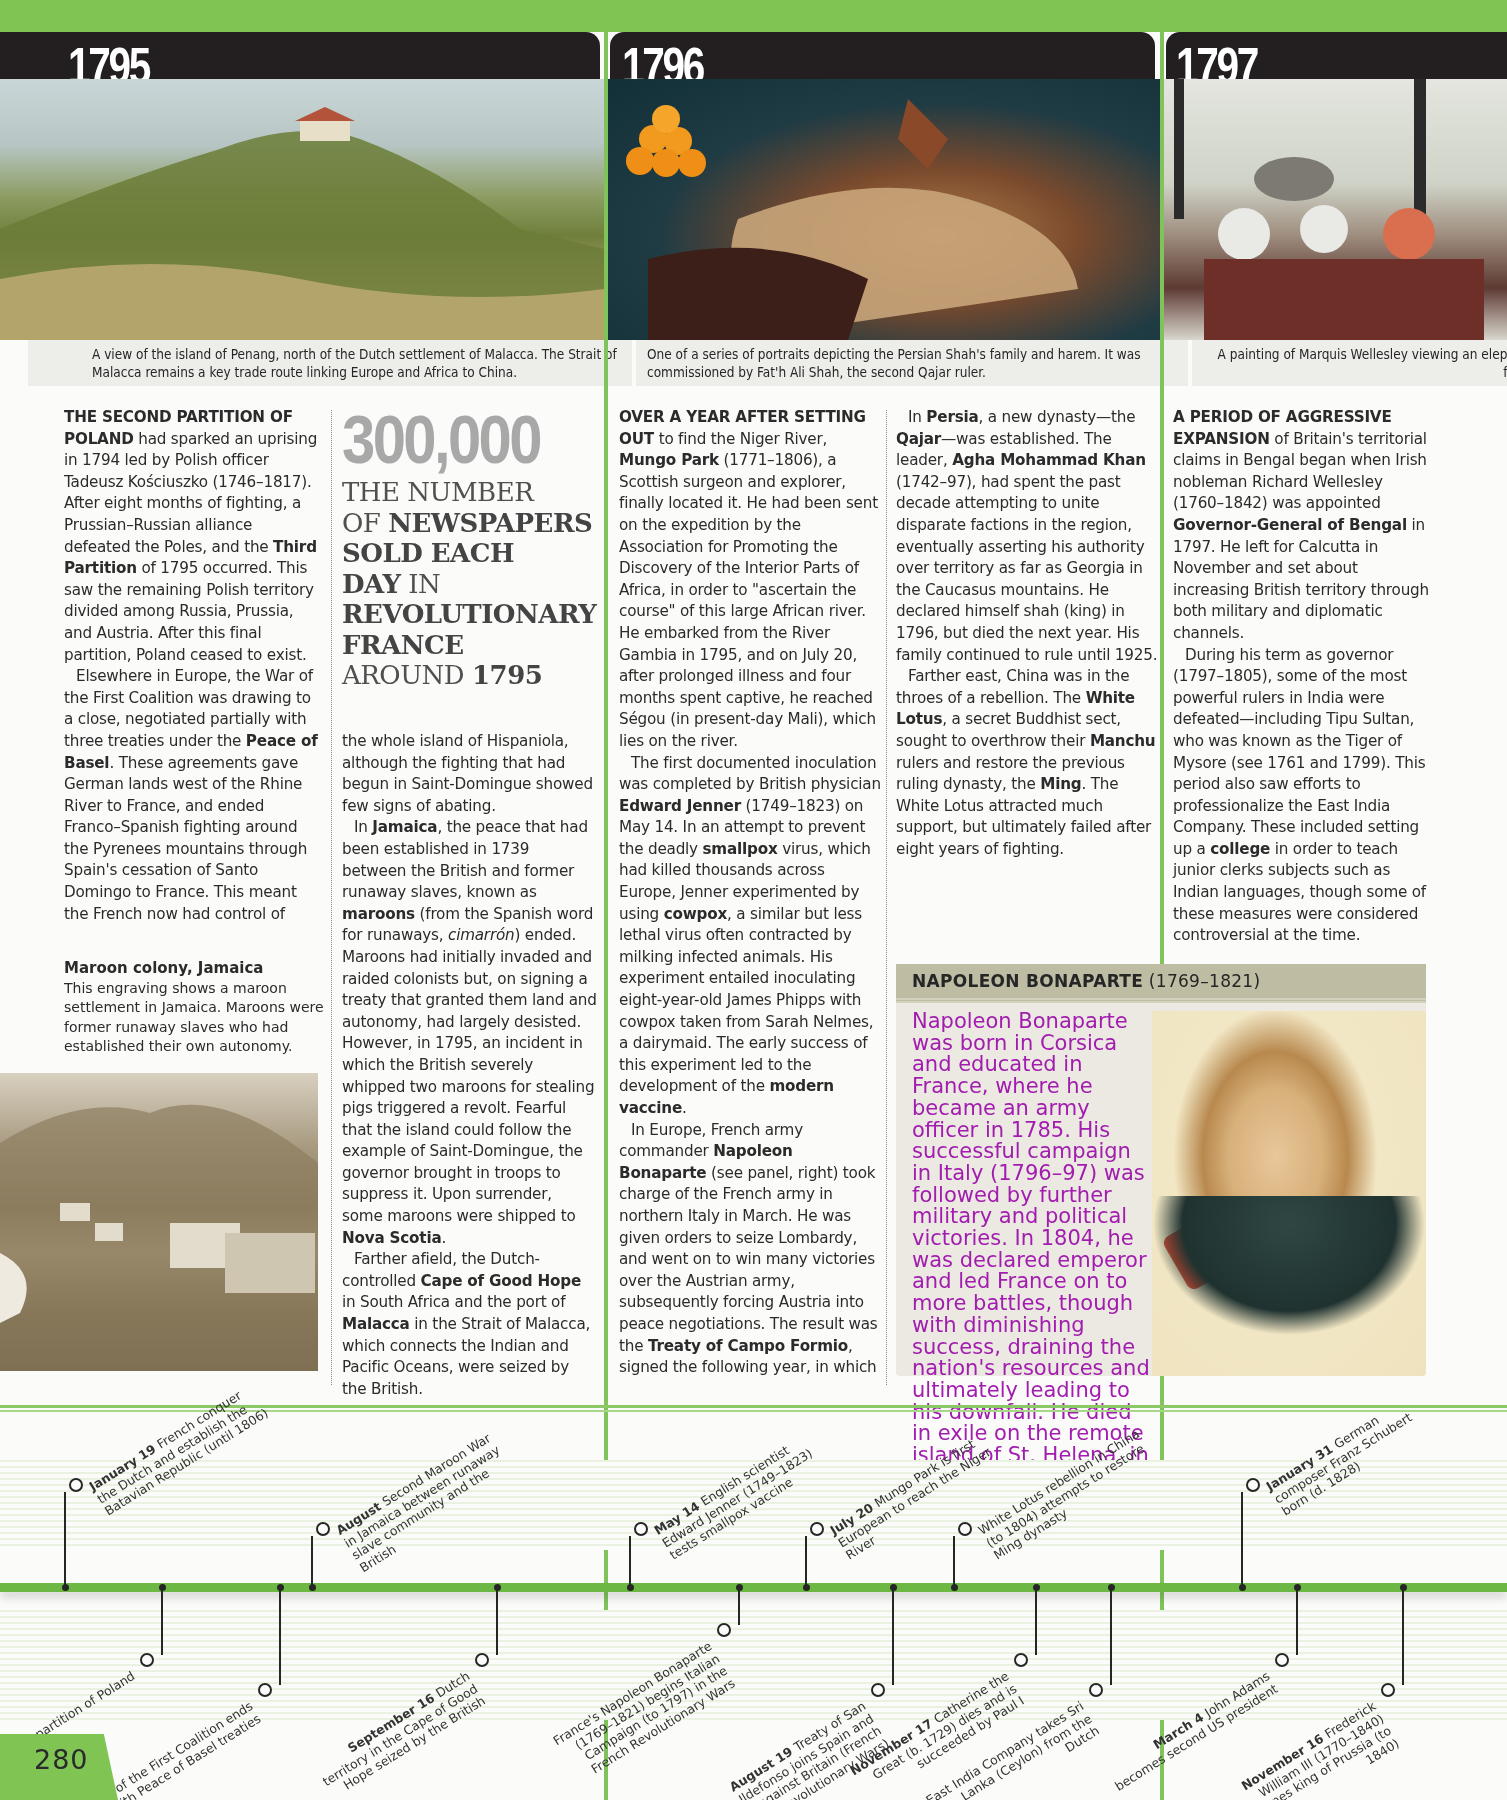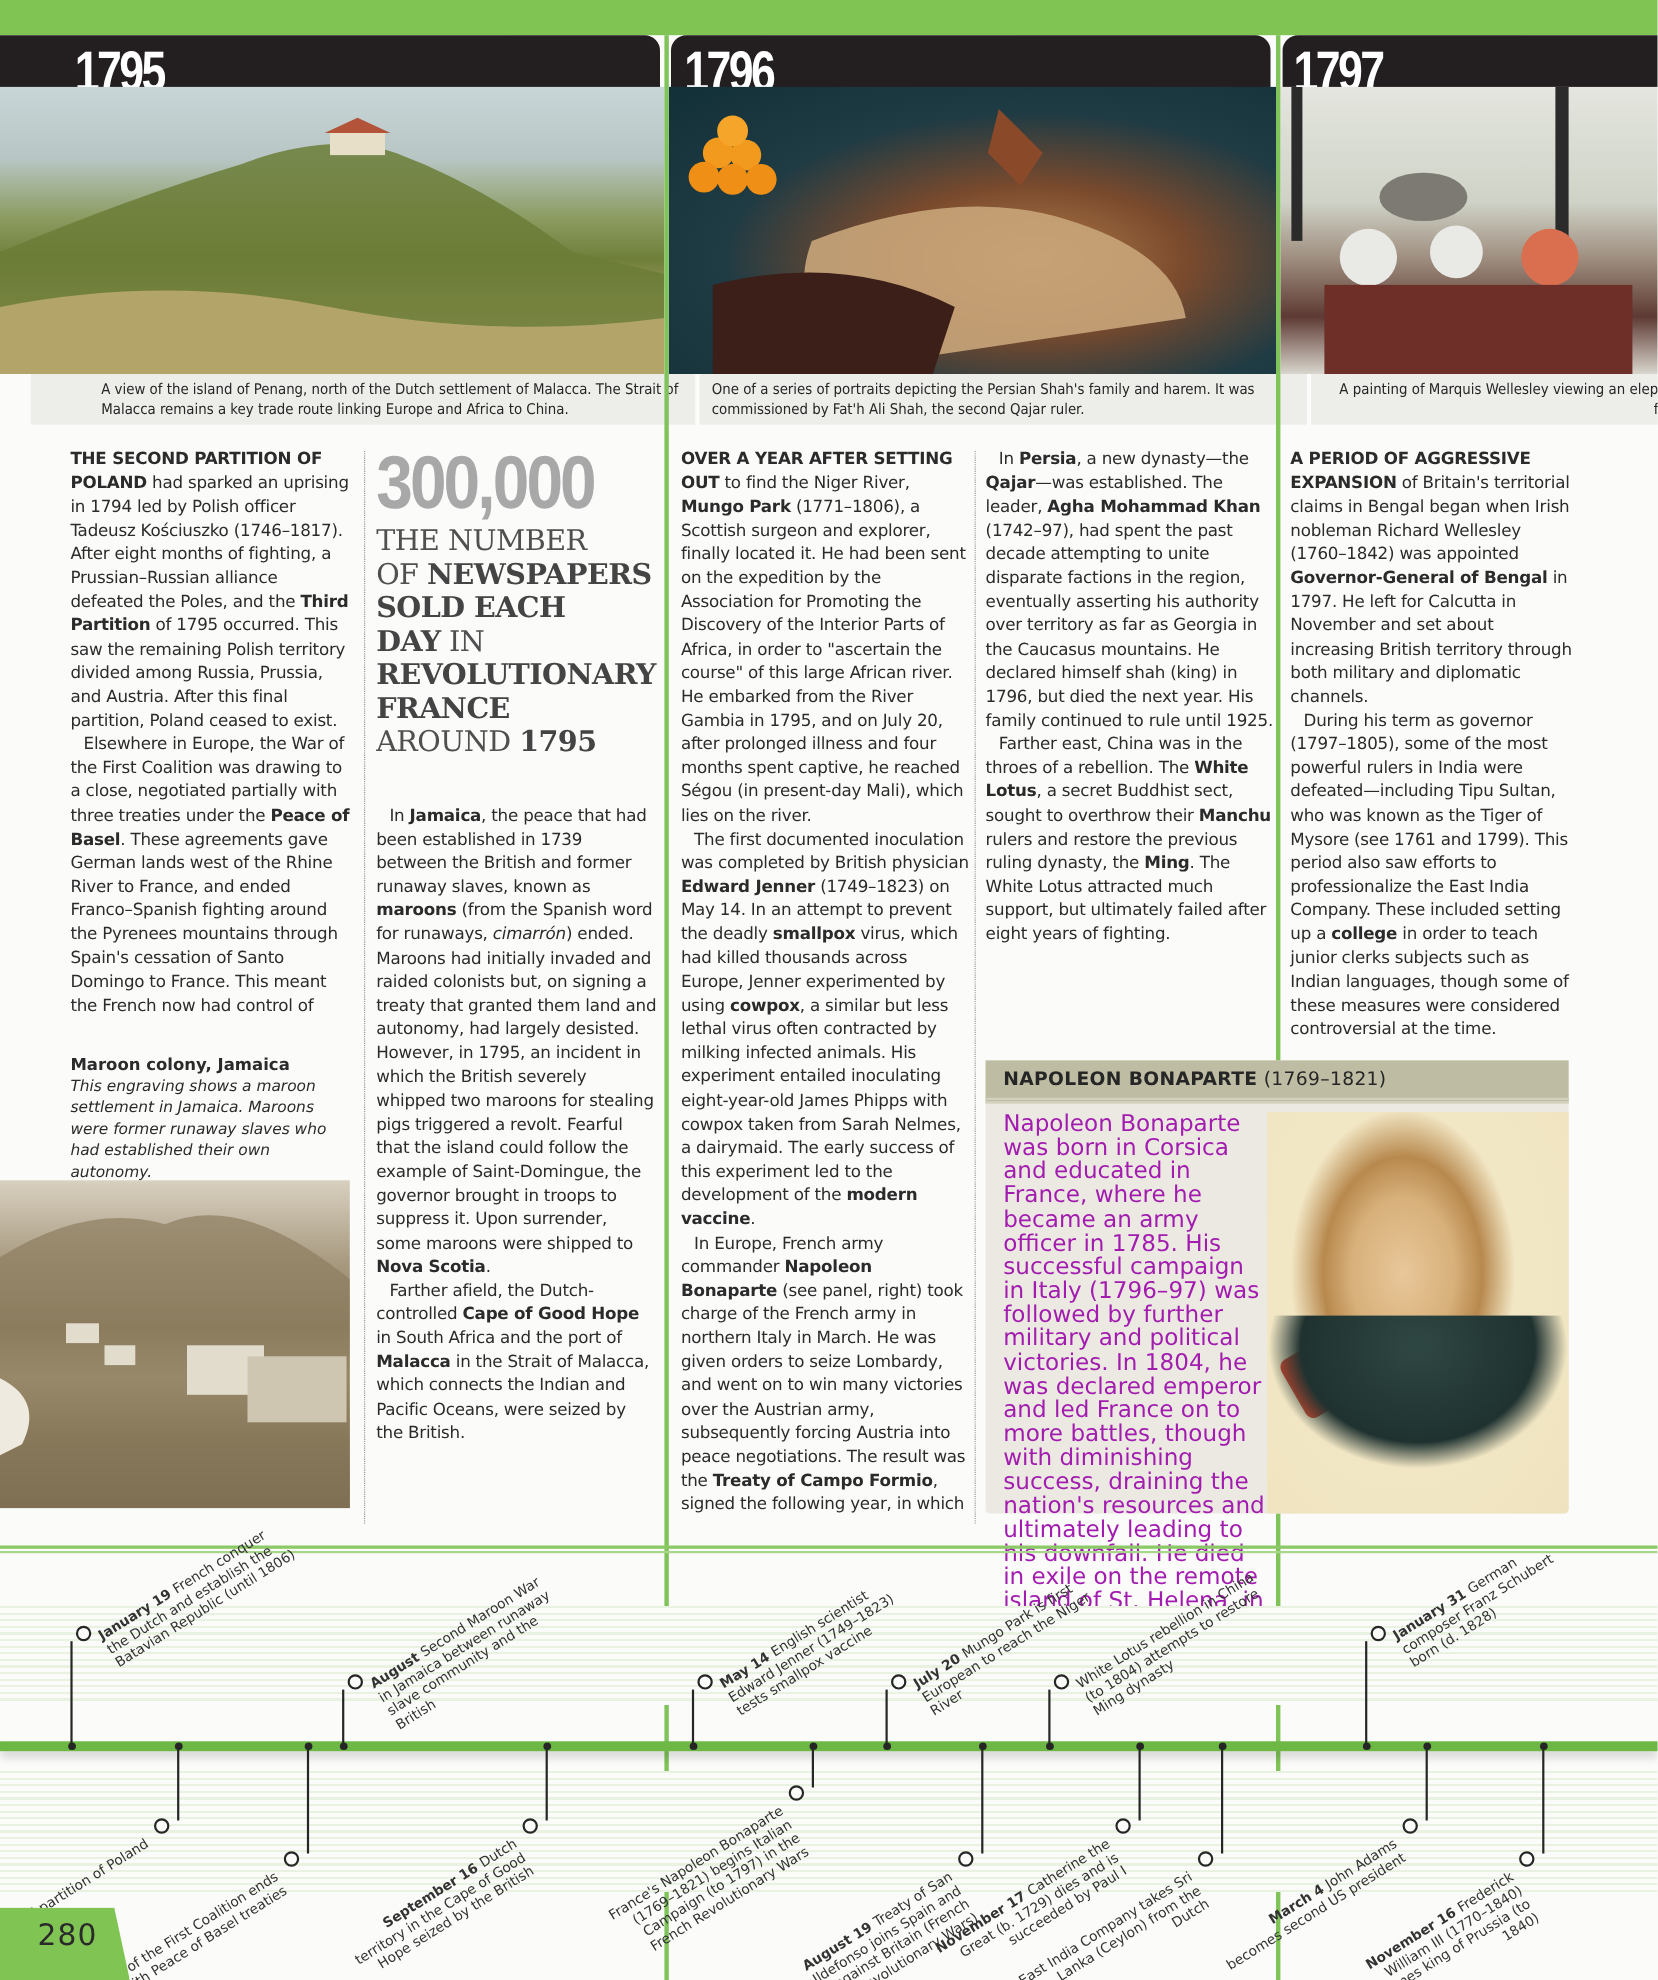--- a/index.html
+++ b/index.html
@@ -64,21 +64,21 @@
   .stat { position: absolute; left: 342px; top: 403px; width: 260px; font-family: "DejaVu Serif", serif; color: #505050; }
   .stat .num {
     font-family: "Liberation Sans", sans-serif; font-weight: bold; font-size: 68px;
     color: #a8a8a8; letter-spacing: -3px; line-height: 72px; transform: scaleX(0.88); transform-origin: left top; white-space: nowrap;
   }
   .stat .words { font-size: 26px; line-height: 30.5px; margin-top: 2px; letter-spacing: -0.5px; }
   .stat .words b { font-weight: bold; color: #444; }
 
   .img-caption { position: absolute; left: 64px; top: 959px; width: 260px; font-size: 14px; line-height: 19.5px; color: #2b2b2b; }
   .img-caption .t { font-weight: bold; display: block; font-size: 15px; }
-  .img-caption .d { font-style: italic; display: block; }
+  .img-caption .d { display: block; }
   #photo-maroon { position: absolute; left: 0; top: 1073px; width: 318px; height: 298px;
     background: linear-gradient(180deg,#d8d0c0 0%,#a89a80 25%,#8a7a5d 45%,#b3a284 60%,#7b6b4e 80%,#5d4e37 100%); }
 
   .panel { position: absolute; left: 896px; top: 964px; width: 530px; height: 412px; background: #ebe9e1; border-radius: 0 0 4px 4px; }
   .panel-head { height: 34px; background: #bebca3; border-bottom: 5px double #d3d1be; padding-left: 16px; font-size: 17px; line-height: 34px; color: #262626; letter-spacing: 0.3px; }
   .panel-head b { font-weight: bold; }
   .panel-body { position: absolute; left: 16px; top: 47px; width: 240px; font-size: 21px; line-height: 21.7px; color: #a21caf; }
   #portrait { position: absolute; left: 256px; top: 47px; width: 274px; height: 365px;
     background: radial-gradient(ellipse at 45% 40%, #e9c79a 0%, #d7b07a 22%, #b8894e 34%, #f2e7c5 48%, #efe3bf 100%); border-radius: 0 0 4px 0; overflow: hidden; }
   #portrait .coat { position: absolute; left: 0; bottom: 40px; width: 274px; height: 140px;
@@ -176,20 +176,21 @@
     <div><span>OF </span><b>NEWSPAPERS</b></div>
     <div><b>SOLD EACH</b></div>
     <div><b>DAY</b><span> IN</span></div>
     <div><b>REVOLUTIONARY</b></div>
     <div><b>FRANCE</b></div>
     <div><span>AROUND </span><b>1795</b></div>
   </div>
 </div>
 
 <div class="col col-1795b">
+  <p>the whole island of Hispaniola, although the fighting that had begun in Saint-Domingue showed few signs of abating.</p>
   <p class="indent"><span>In </span><b>Jamaica</b><span>, the peace that had been established in 1739 between the British and former runaway slaves, known as </span><b>maroons</b><span> (from the Spanish word for runaways, </span><i>cimarrón</i><span>) ended. Maroons had initially invaded and raided colonists but, on signing a treaty that granted them land and autonomy, had largely desisted. However, in 1795, an incident in which the British severely whipped two maroons for stealing pigs triggered a revolt. Fearful that the island could follow the example of Saint-Domingue, the governor brought in troops to suppress it. Upon surrender, some maroons were shipped to </span><b>Nova Scotia</b><span>.</span></p>
   <p class="indent"><span>Farther afield, the Dutch-controlled </span><b>Cape of Good Hope</b><span> in South Africa and the port of </span><b>Malacca</b><span> in the Strait of Malacca, which connects the Indian and Pacific Oceans, were seized by the British.</span></p>
 </div>
 
 <div class="img-caption">
   <span class="t">Maroon colony, Jamaica</span>
   <span class="d">This engraving shows a maroon settlement in Jamaica. Maroons were former runaway slaves who had established their own autonomy.</span>
 </div>
 <div id="photo-maroon">
   <svg width="318" height="298" viewBox="0 0 318 298">

